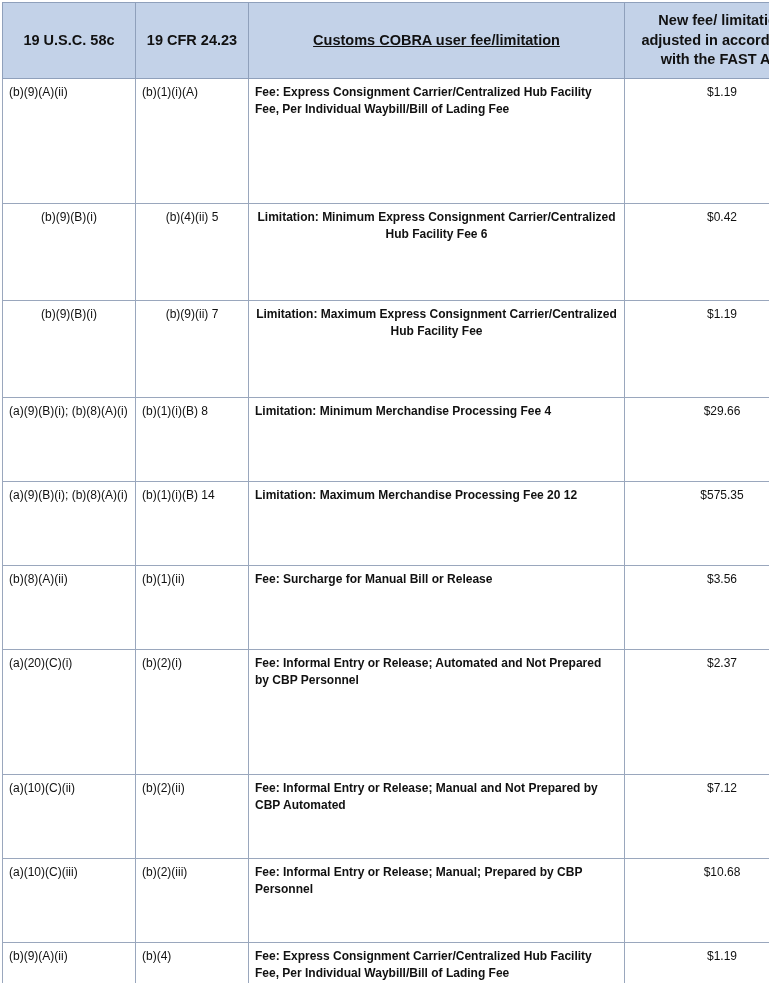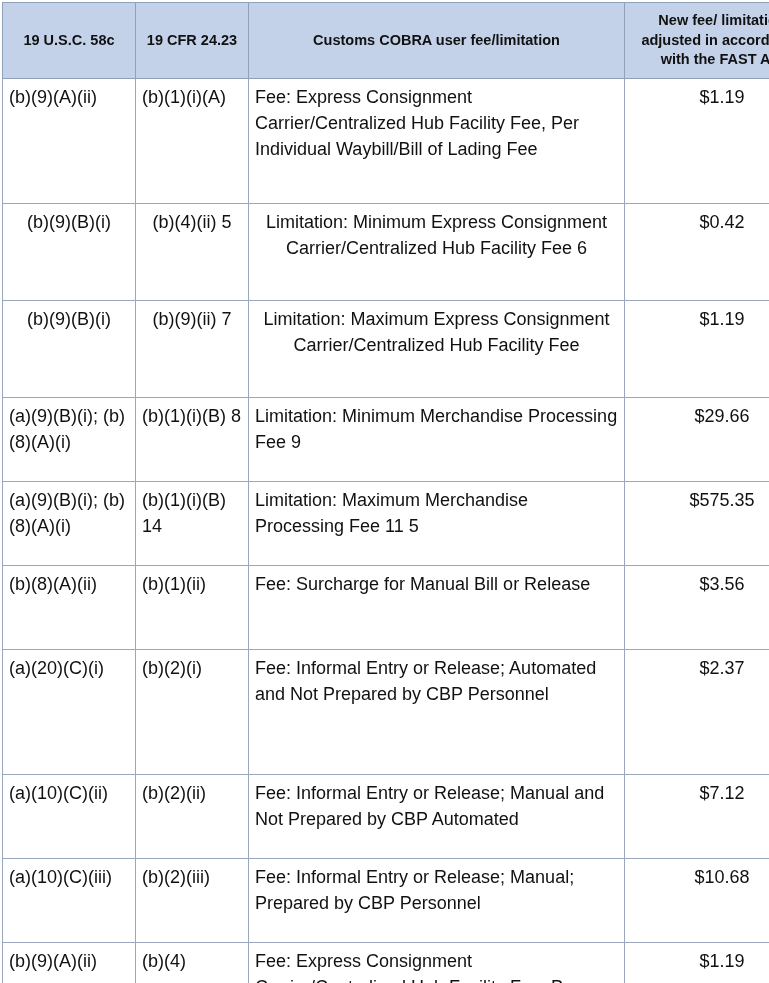--- a/index.html
+++ b/index.html
@@ -22,42 +22,42 @@
   table.fee-table {
     border-collapse: collapse;
     width: 765px;
     table-layout: fixed;
   }
   table.fee-table th,
   table.fee-table td {
     border: 1px solid #9aa7bd;
     vertical-align: top;
     padding: 5px 6px 5px 6px;
-    font-size: 18px;
+    font-size: 12px;
     line-height: 1.45;
     color: #111111;
   }
   table.fee-table thead th {
     background: #c3d2e8;
     text-align: center;
     font-weight: bold;
     vertical-align: middle;
     border: 1px solid #8fa0bb;
     padding: 8px 6px;
     font-size: 14.5px;
     line-height: 1.35;
   }
   thead th.col-usc { width: 120px; }
   thead th.col-cfr { width: 100px; }
-  thead th.col-desc { width: 363px; }
+  thead th.col-desc { width: 363px; text-decoration: underline; }
   thead th.col-fee  { width: 182px; }
 
   td.cell-usc { width: 120px; }
   td.cell-cfr { width: 100px; }
-  td.cell-desc { width: 363px; }
+  td.cell-desc { width: 363px; font-weight: bold; }
   td.cell-fee {
     width: 182px;
     text-align: center;
   }
   tbody tr td {
     background: #ffffff;
   }
   
   tr[data-rowh="3"] td { height: 114px; }
   tr[data-rowh="2"] td { height: 86px; text-align: center; }
@@ -91,27 +91,27 @@
       </tr>
       <tr data-rowh="2">
         <td class="cell-usc">(b)(9)(B)(i)</td>
         <td class="cell-cfr">(b)(9)(ii) 7</td>
         <td class="cell-desc">Limitation: Maximum Express Consignment Carrier/Centralized Hub Facility Fee</td>
         <td class="cell-fee">$1.19</td>
       </tr>
       <tr data-rowh="2s">
         <td class="cell-usc">(a)(9)(B)(i); (b)(8)(A)(i)</td>
         <td class="cell-cfr">(b)(1)(i)(B) 8</td>
-        <td class="cell-desc">Limitation: Minimum Merchandise Processing Fee 9</td>
+        <td class="cell-desc">Limitation: Minimum Merchandise Processing Fee 4</td>
         <td class="cell-fee">$29.66</td>
       </tr>
       <tr data-rowh="2s">
         <td class="cell-usc">(a)(9)(B)(i); (b)(8)(A)(i)</td>
         <td class="cell-cfr">(b)(1)(i)(B) 14</td>
-        <td class="cell-desc">Limitation: Maximum Merchandise Processing Fee 11  5</td>
+        <td class="cell-desc">Limitation: Maximum Merchandise Processing Fee 20  12</td>
         <td class="cell-fee">$575.35</td>
       </tr>
       <tr data-rowh="2s">
         <td class="cell-usc">(b)(8)(A)(ii)</td>
         <td class="cell-cfr">(b)(1)(ii)</td>
         <td class="cell-desc">Fee: Surcharge for Manual Bill or Release</td>
         <td class="cell-fee">$3.56</td>
       </tr>
       <tr data-rowh="3">
         <td class="cell-usc">(a)(20)(C)(i)</td>

